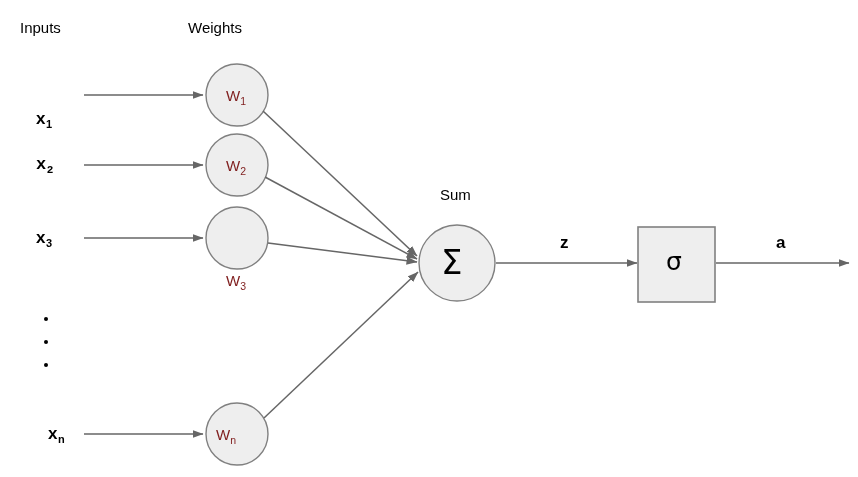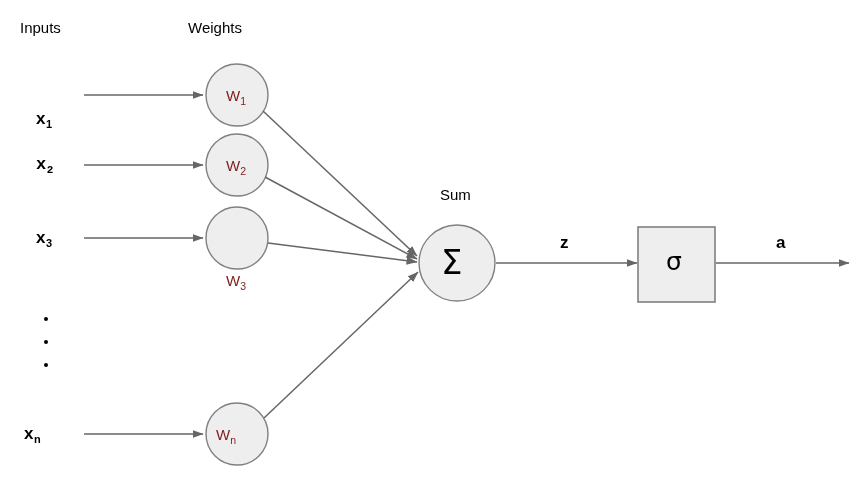--- a/index.html
+++ b/index.html
@@ -129,21 +129,21 @@
 
   <div class="lbl var-label" style="left:36px; top:85px;margin-top:24px;">
     <span>x</span><sub>1</sub>
   </div>
   <div class="lbl var-label" style="left:36px; top:155px;font-family:Liberation Mono, monospace;">
     <span>x</span><sub>2</sub>
   </div>
   <div class="lbl var-label" style="left:36px; top:228px;text-align:right;">
     <span>x</span><sub>3</sub>
   </div>
-  <div class="lbl var-label" style="left:24px; top:424px;">
+  <div class="lbl var-label" style="left:48px; top:424px;">
     <span>x</span><sub>n</sub>
   </div>
 
   <div class="ellipsis-dot" style="left:44px; top:317px;"></div>
   <div class="ellipsis-dot" style="left:44px; top:340px;"></div>
   <div class="ellipsis-dot" style="left:44px; top:363px;"></div>
 
   <div class="lbl node-label" style="left:226px; top:87px;">
     <span>W</span><sub>1</sub>
   </div>

